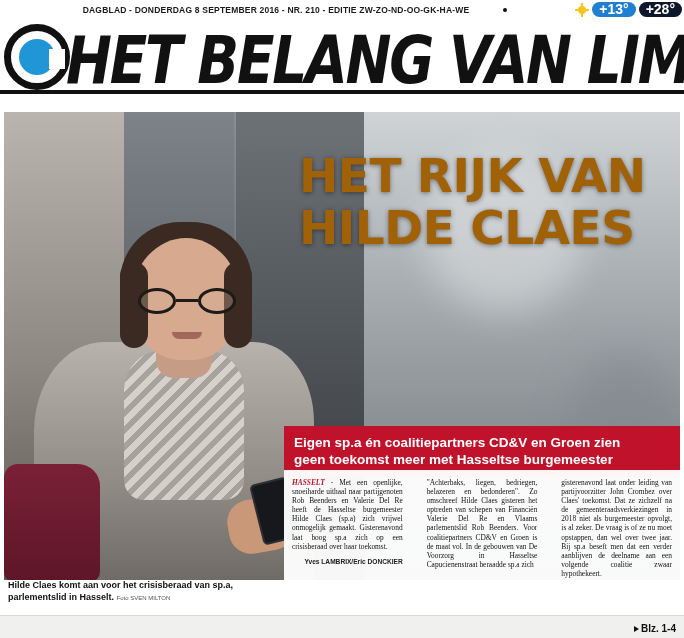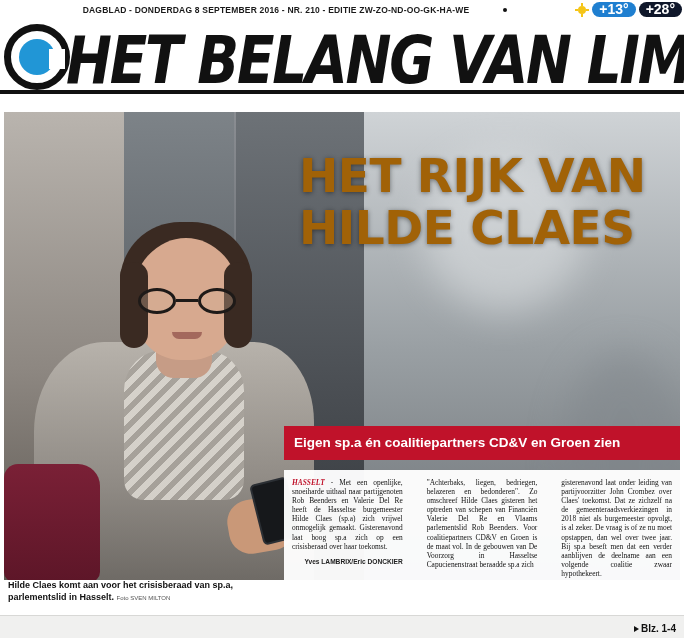--- a/index.html
+++ b/index.html
@@ -442,20 +442,21 @@
     <div class="phone"></div>
   </div>
 
   <div class="headline">
     <div>HET RIJK VAN</div>
     <div>HILDE CLAES</div>
   </div>
 
   <div class="subhead">
     <div>Eigen sp.a én coalitiepartners CD&amp;V en Groen zien</div>
+    <div>geen toekomst meer met Hasseltse burgemeester</div>
   </div>
 
   <div class="cols">
     <div class="col">
       <span class="lead">HASSELT</span>
       <span>- Met een openlijke, snoeiharde uithaal naar partijgenoten Rob Beenders en Valerie Del Re heeft de Hasseltse burgemeester Hilde Claes (sp.a) zich vrijwel onmogelijk gemaakt. Gisterenavond laat boog sp.a zich op een crisisberaad over haar toekomst.</span>
       <div class="byline">Yves LAMBRIX/Eric DONCKIER</div>
     </div>
     <div class="col">"Achterbaks, liegen, bedriegen, belazeren en bedonderen". Zo omschreef Hilde Claes gisteren het optreden van schepen van Financiën Valerie Del Re en Vlaams parlementslid Rob Beenders. Voor coalitiepartners CD&amp;V en Groen is de maat vol. In de gebouwen van De Voorzorg in Hasseltse Capucienenstraat beraadde sp.a zich</div>
     <div class="col">gisterenavond laat onder leiding van partijvoorzitter John Crombez over Claes' toekomst. Dat ze zichzelf na de gemeenteraadsverkiezingen in 2018 niet als burgemeester opvolgt, is al zeker. De vraag is of ze nu moet opstappen, dan wel over twee jaar. Bij sp.a beseft men dat een verder aanblijven de deelname aan een volgende coalitie zwaar hypothekeert.</div>

